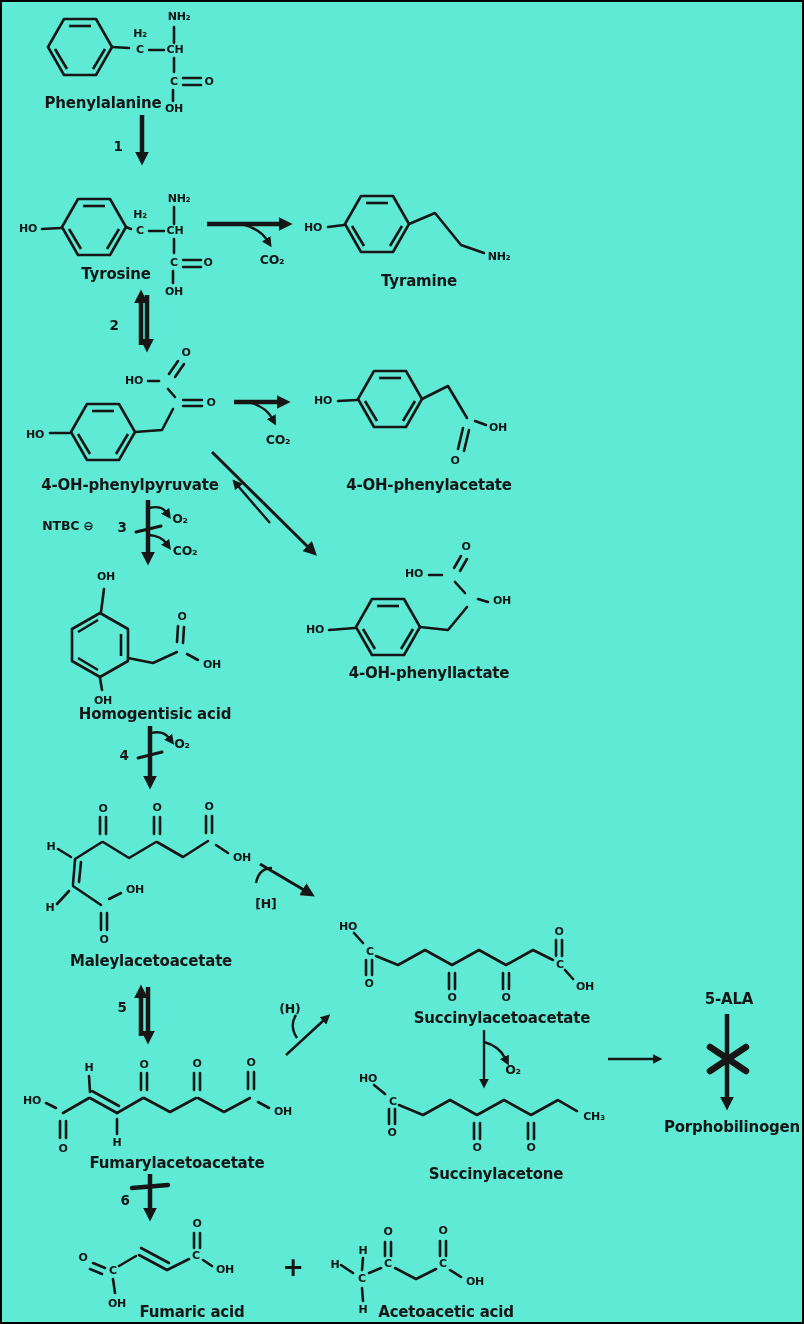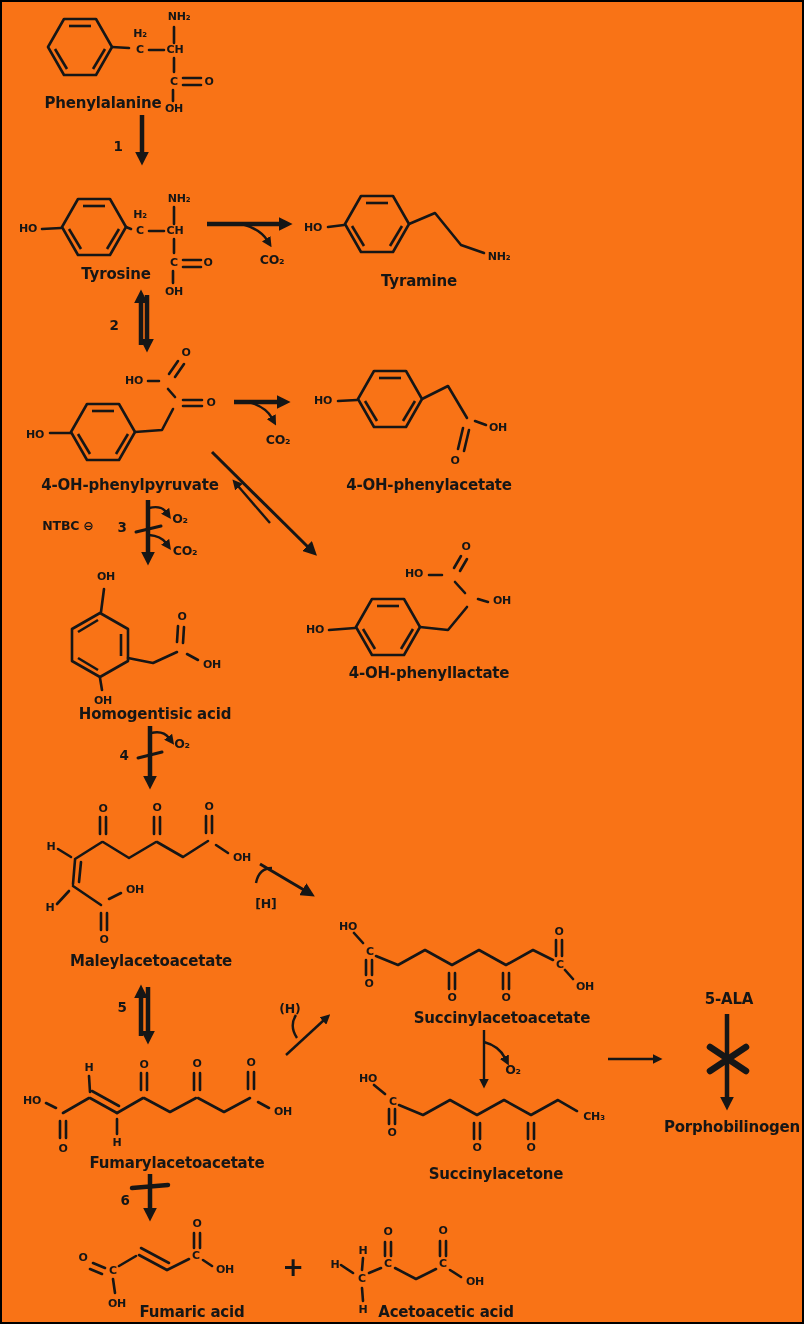--- a/index.html
+++ b/index.html
@@ -1,16 +1,16 @@
 <!DOCTYPE html>
 <html><head>
 <meta charset="utf-8">
 <style>
   html,body{margin:0;padding:0;background:#888;}
-  .page{position:relative;width:800px;height:1320px;background:#f97316;border:2px solid #000;overflow:hidden;}
+  .page{position:relative;width:800px;height:1320px;background:#5eead4;border:2px solid #000;overflow:hidden;}
   .page svg{position:absolute;left:0;top:0;width:800px;height:1320px;}
   svg .bond{stroke:#161616;stroke-width:2.6;fill:none;stroke-linecap:round;stroke-linejoin:round;}
   svg .dbl{stroke:#161616;stroke-width:2.6;fill:none;stroke-linecap:round;}
   svg .ring{stroke:#161616;stroke-width:2.6;fill:none;stroke-linejoin:round;}
   svg .arrow-bold{stroke:#161616;stroke-width:4.5;fill:none;stroke-linecap:butt;}
   svg .arrow-med{stroke:#161616;stroke-width:3;fill:none;}
   svg .arrow-thin{stroke:#161616;stroke-width:2.4;fill:none;}
   svg .curve{stroke:#161616;stroke-width:2.4;fill:none;}
   svg .tick{stroke:#161616;stroke-width:3;fill:none;stroke-linecap:round;}
   svg .tick-bold{stroke:#161616;stroke-width:4.5;fill:none;stroke-linecap:round;}

